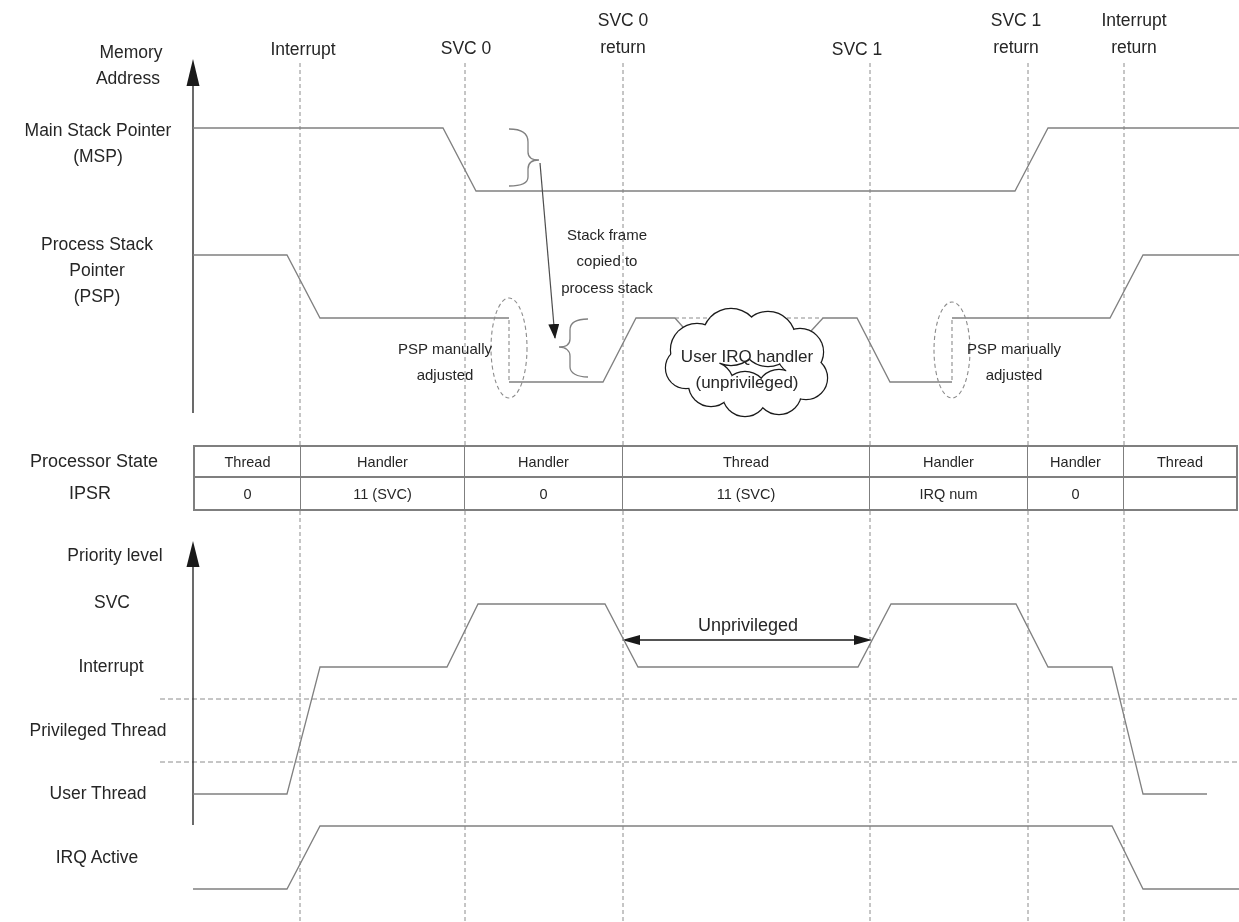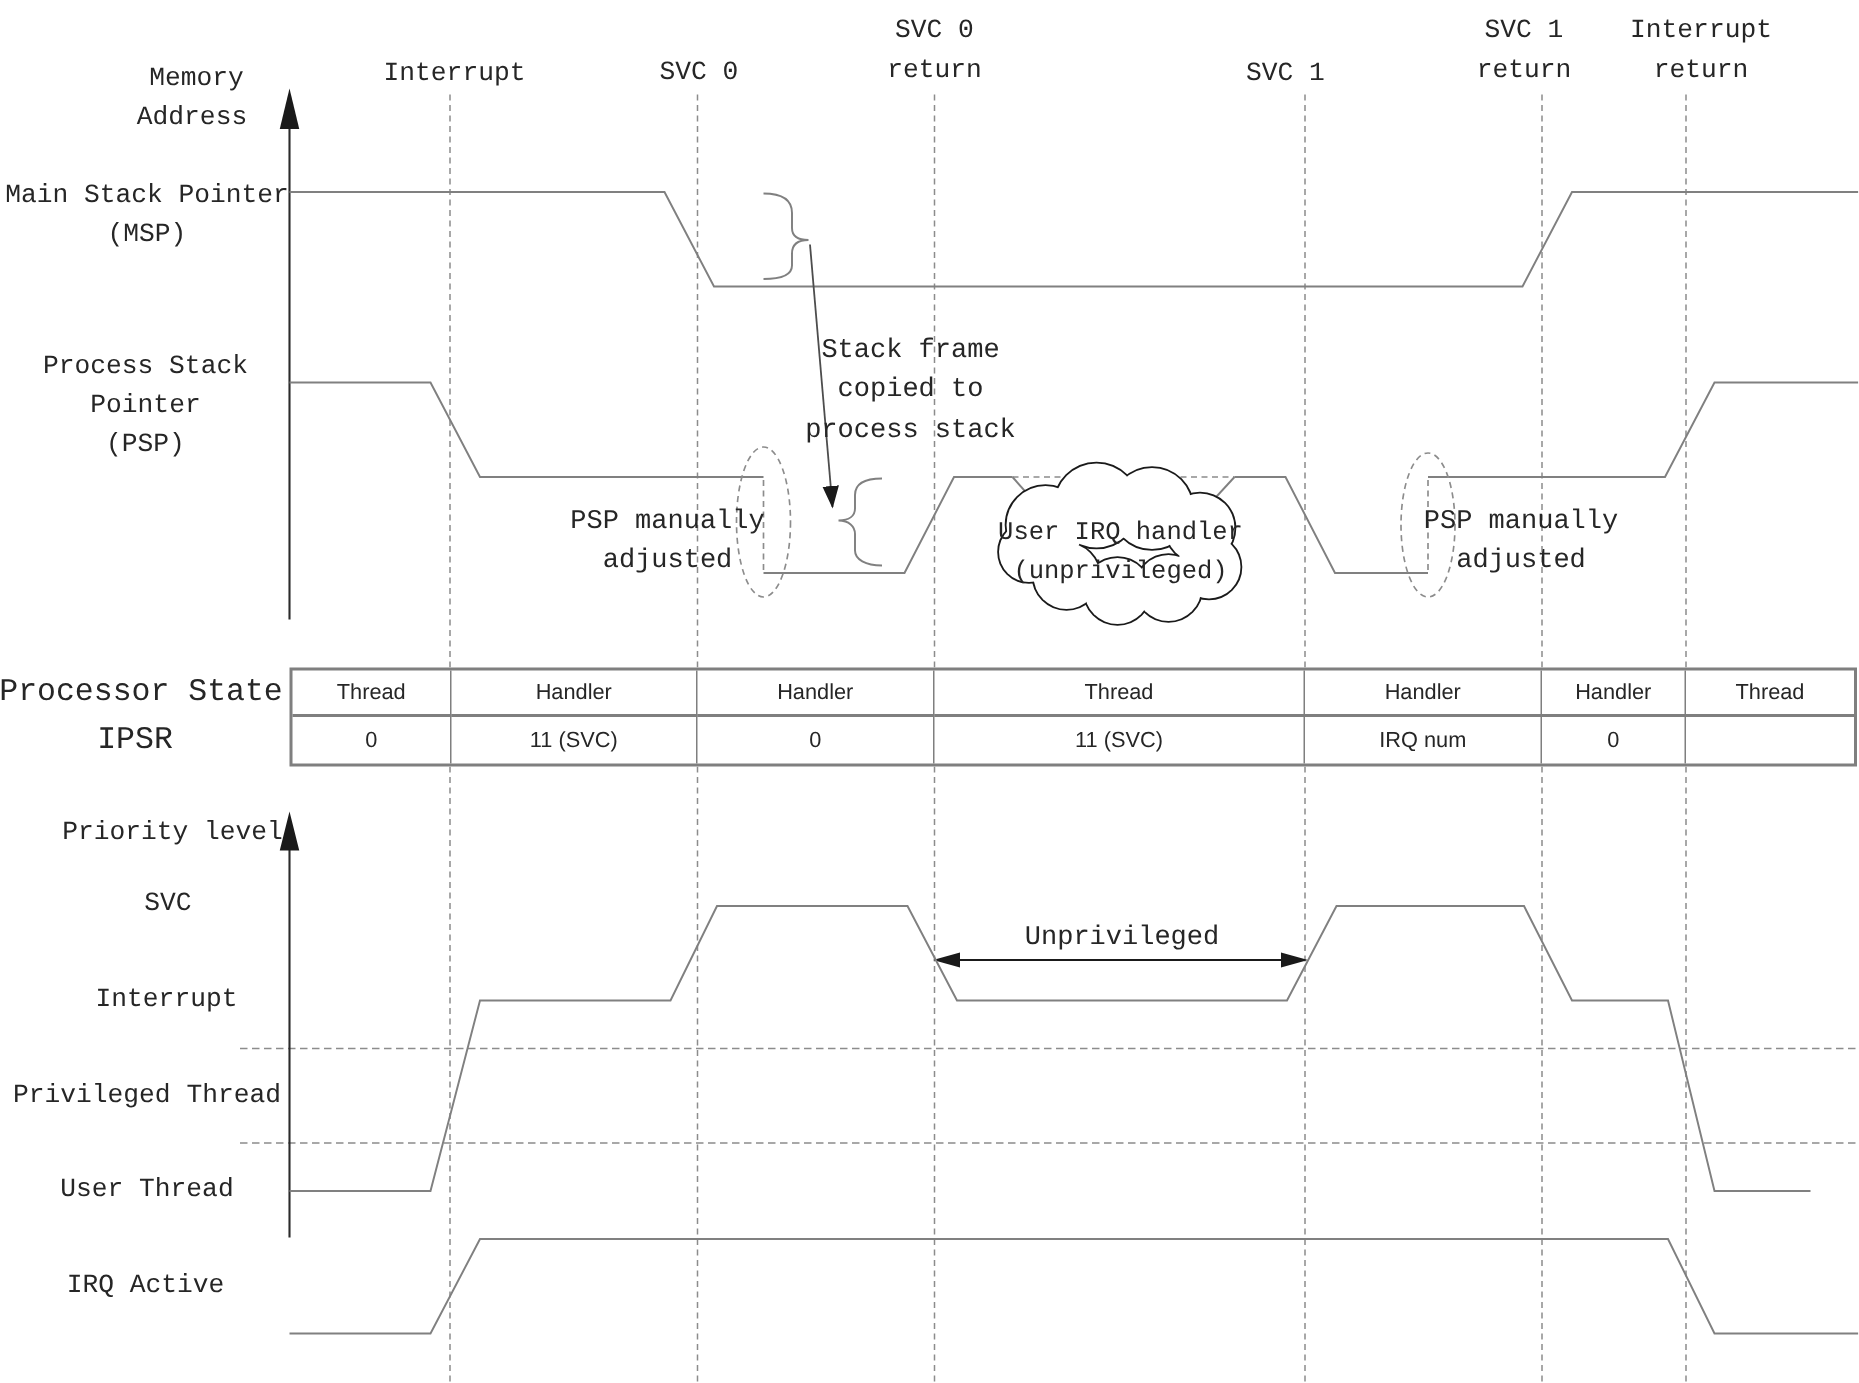--- a/index.html
+++ b/index.html
@@ -12,27 +12,26 @@
     overflow:hidden;
   }
   .canvas svg{position:absolute;left:0;top:0;}
   .lbl{
     position:absolute;
     transform:translate(-50%,-50%);
     white-space:nowrap;
     color:#262626;
     text-align:center;
     line-height:1.1;
-    font-family:Liberation Mono, monospace;
   }
   .lg{font-size:17.5px;}
-  .md{font-size:18px;}
+  .md{font-size:15px;}
   .xl{font-size:18px;}
   .cloudtxt{font-size:17px;}
-  .tbl-lbl{font-size:21px;}
+  .tbl-lbl{font-size:18px;}
   .state-table{
     position:absolute;
     left:193px; top:445px;
     width:1045px; height:66px;
     box-sizing:border-box;
     background:#ffffff;
     border:2px solid #7f7f7f;
     display:grid;
     grid-template-columns:106px 164px 158px 247px 158px 96px 1fr;
     grid-auto-rows:1fr;

